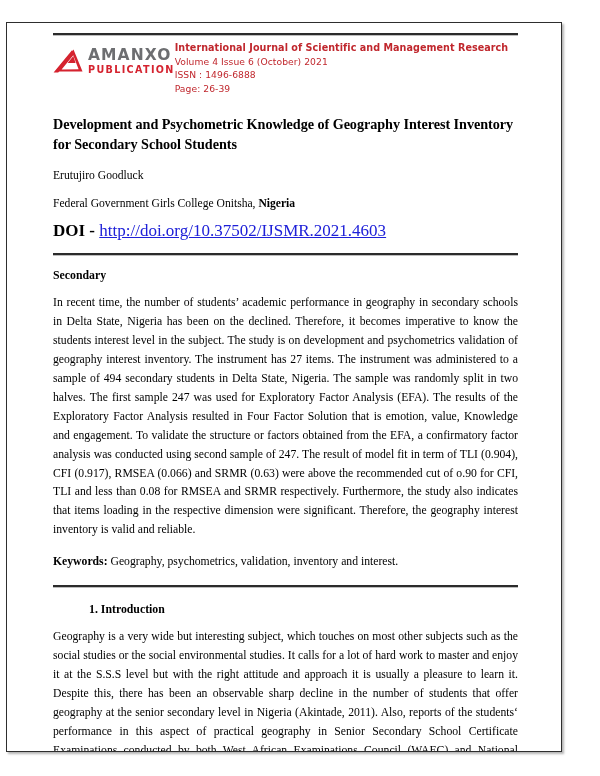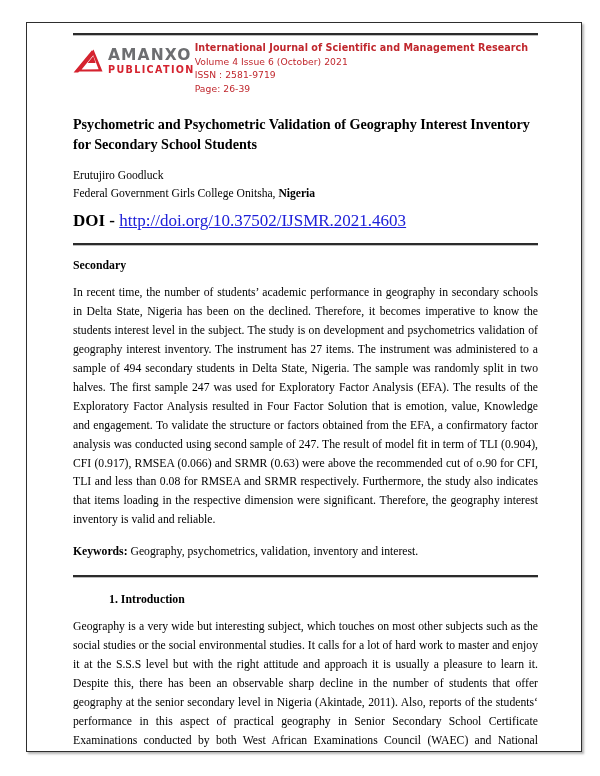--- a/index.html
+++ b/index.html
@@ -9,21 +9,21 @@
   }
   body {
     width: 600px;
     height: 776px;
     font-family: "Liberation Serif", "DejaVu Serif", serif;
     -webkit-font-smoothing: antialiased;
   }
 
   .page-frame {
     position: absolute;
-    left: 26px;
+    left: 6px;
     top: 22px;
     width: 556px;
     height: 730px;
     background: #ffffff;
     border: 1.2px solid #2e2e2e;
     box-shadow: 2px 2px 2px rgba(120,120,120,0.55);
     box-sizing: border-box;
     overflow: hidden;
   }
 
@@ -121,21 +121,21 @@
     font-size: 11.6px;
     font-weight: normal;
     color: #000;
     margin-top: 14px;
     line-height: 1.4;
   }
   .affiliation {
     font-size: 11.6px;
     color: #000;
     line-height: 1.45;
-    margin-top: 1px;
+    margin-top: 11px;
   }
   .affiliation b { font-weight: bold; }
 
   .doi-line {
     font-size: 17px;
     color: #000;
     margin-top: 7px;
     line-height: 1.45;
   }
   .doi-label { font-weight: bold; }
@@ -184,27 +184,27 @@
         </svg>
         <div class="logo-words">
           <span class="logo-name">AMANXO</span>
           <span class="logo-sub">PUBLICATION</span>
         </div>
       </div>
 
       <div class="journal-meta">
         <div class="journal-title">International Journal of Scientific and Management Research</div>
         <div class="journal-line">Volume 4 Issue 6 (October) 2021</div>
-        <div class="journal-line">ISSN : 2581-9719</div>
+        <div class="journal-line">ISSN : 1496-6888</div>
         <div class="journal-line">Page: 26-39</div>
       </div>
 
     </div>
 
-    <h1 class="article-title">Psychometric and Psychometric Validation of Geography Interest Inventory for Secondary School Students</h1>
+    <h1 class="article-title">Development and Psychometric Knowledge of Geography Interest Inventory for Secondary School Students</h1>
 
     <div class="author">Erutujiro Goodluck</div>
 
     <div class="affiliation"><span>Federal Government Girls College Onitsha, </span><b>Nigeria</b></div>
 
     <div class="doi-line"><span class="doi-label">DOI - </span><a class="doi-link" href="#">http://doi.org/10.37502/IJSMR.2021.4603</a></div>
 
     <div class="rule rule-abs"></div>
 
     <div class="section-heading">Secondary</div>

